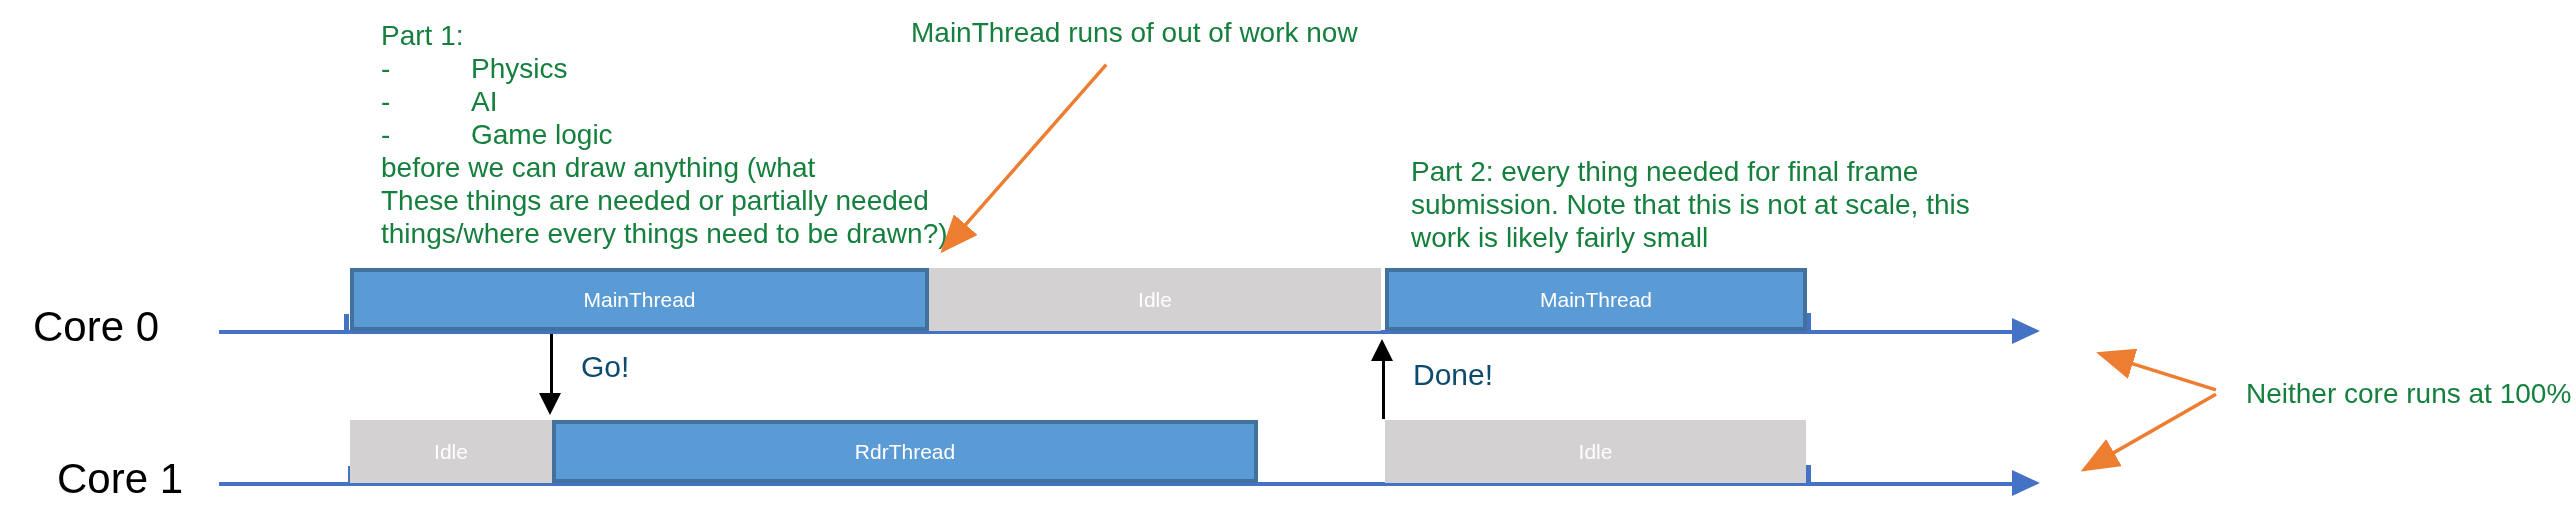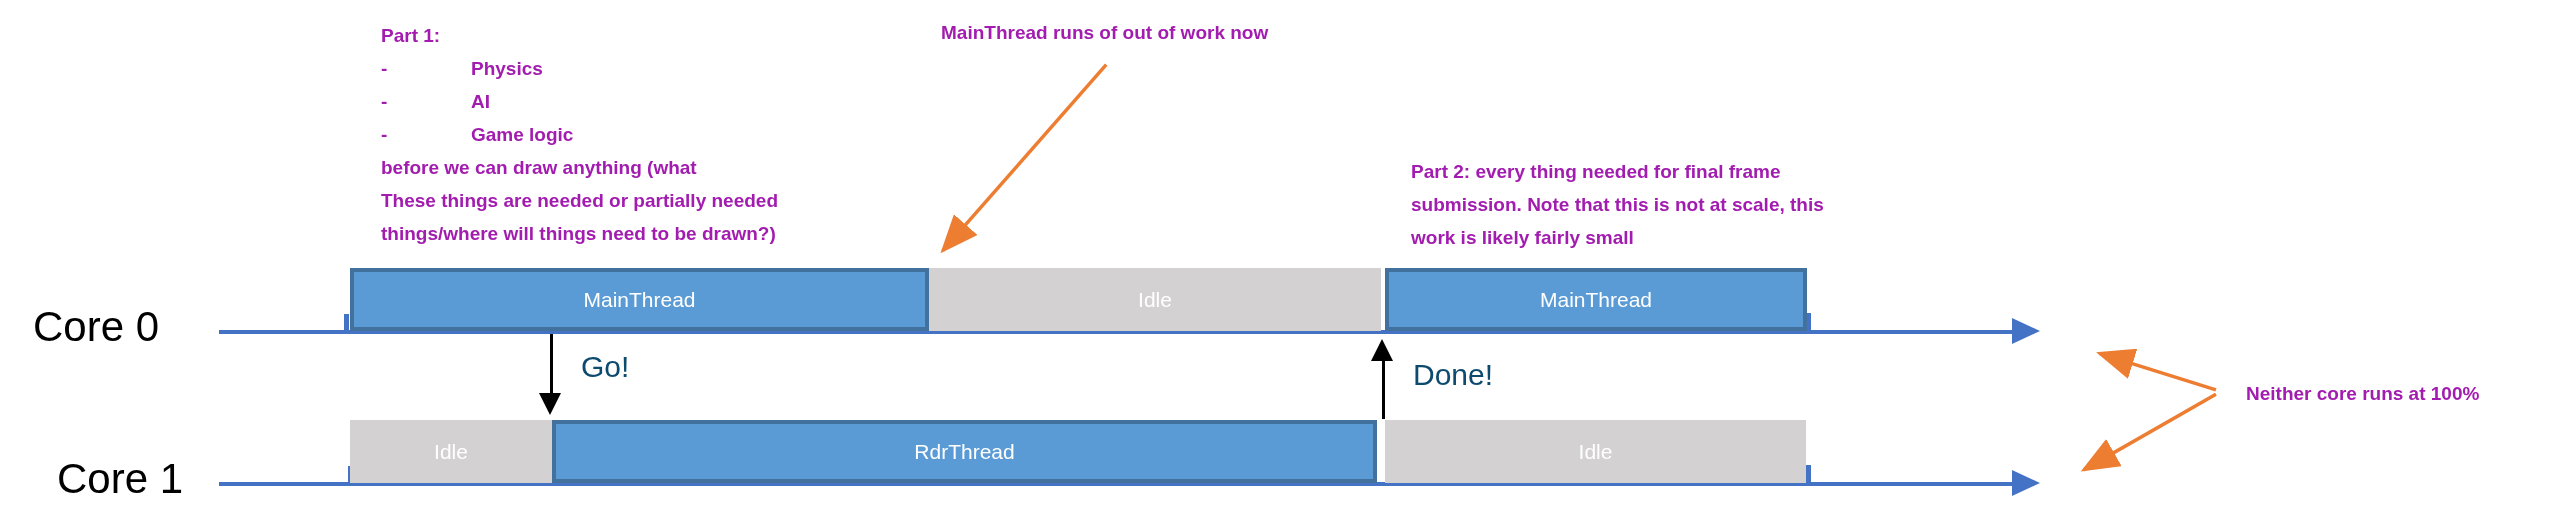--- a/index.html
+++ b/index.html
@@ -5,21 +5,21 @@
   html, body { margin: 0; padding: 0; background: #ffffff; }
   .canvas {
     position: relative;
     width: 2576px;
     height: 531px;
     background: #ffffff;
     font-family: "Liberation Sans", sans-serif;
     color: #000;
     overflow: hidden;
   }
-  .note { position: absolute; font-size: 19px; line-height: 33px; color: #a21caf; white-space: nowrap; font-weight: bold; }
+  .note { position: absolute; font-size: 28px; line-height: 33px; color: #15803d; white-space: nowrap; }
   .bullet-row .dash { display: inline-block; width: 90px; }
   .core-label { position: absolute; font-size: 42px; color: #000; white-space: nowrap; }
   .axis-line { position: absolute; height: 3.5px; background: var(--axis-blue, #4472C4); }
   .axis-arrowhead {
     position: absolute; width: 0; height: 0;
     border-left: 28px solid var(--axis-blue, #4472C4);
     border-top: 13px solid transparent;
     border-bottom: 13px solid transparent;
   }
   .tick { position: absolute; width: 5.2px; background: var(--axis-blue, #4472C4); }
@@ -57,24 +57,24 @@
       <span class="dash">-</span><span>Physics</span>
     </div>
     <div class="bullet-row">
       <span class="dash">-</span><span>AI</span>
     </div>
     <div class="bullet-row">
       <span class="dash">-</span><span>Game logic</span>
     </div>
     <div>before we can draw anything (what</div>
     <div>These things are needed or partially needed</div>
-    <div>things/where will things need to be drawn?)</div>
+    <div>things/where every things need to be drawn?)</div>
   </div>
 
-  <div class="note" style="left:911px; top:15.7px;margin-left:30px;">MainThread runs of out of work now</div>
+  <div class="note" style="left:911px; top:15.7px;">MainThread runs of out of work now</div>
 
   <div class="note" style="left:1411px; top:155px;">
     <div>Part 2: every thing needed for final frame</div>
     <div>submission. Note that this is not at scale, this</div>
     <div>work is likely fairly small</div>
   </div>
 
   <div class="note" style="left:2246px; top:377px;">Neither core runs at 100%</div>
 
   <div class="core-label" style="left:33px; top:303px;">Core 0</div>
@@ -96,21 +96,21 @@
   <div class="segment idle" style="left:929px; top:268px; width:452px;">
     <span>Idle</span>
   </div>
   <div class="segment busy" style="left:1385px; top:268px; width:422px;">
     <span>MainThread</span>
   </div>
 
   <div class="segment idle" style="left:350px; top:420px; width:202px;">
     <span>Idle</span>
   </div>
-  <div class="segment busy" style="left:552px; top:420px; width:825px;">
+  <div class="segment busy" style="left:552px; top:420px; width:706px;">
     <span>RdrThread</span>
   </div>
   <div class="segment idle" style="left:1385px; top:420px; width:421px;">
     <span>Idle</span>
   </div>
 
   <div class="varrow-line" style="left:550px; top:334px; height:61px;"></div>
   <div class="varrow-head-down" style="left:539px; top:393px;"></div>
   <div class="signal-label" style="left:581px; top:350px;">Go!</div>
 

